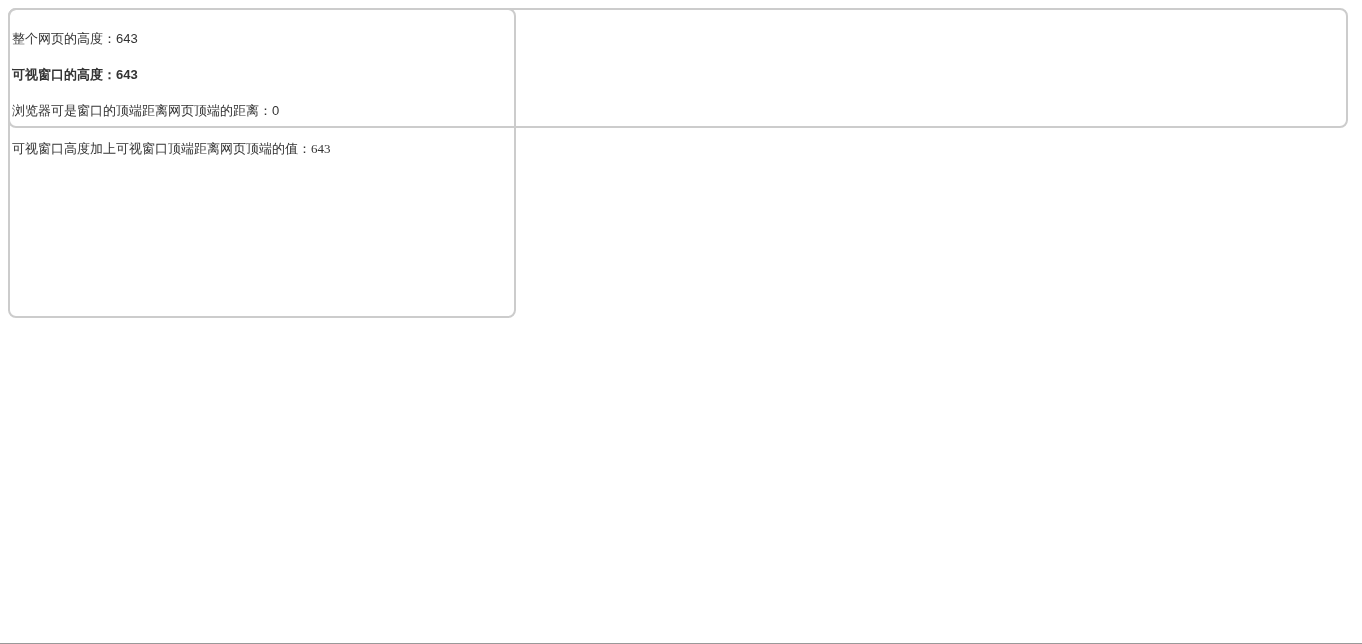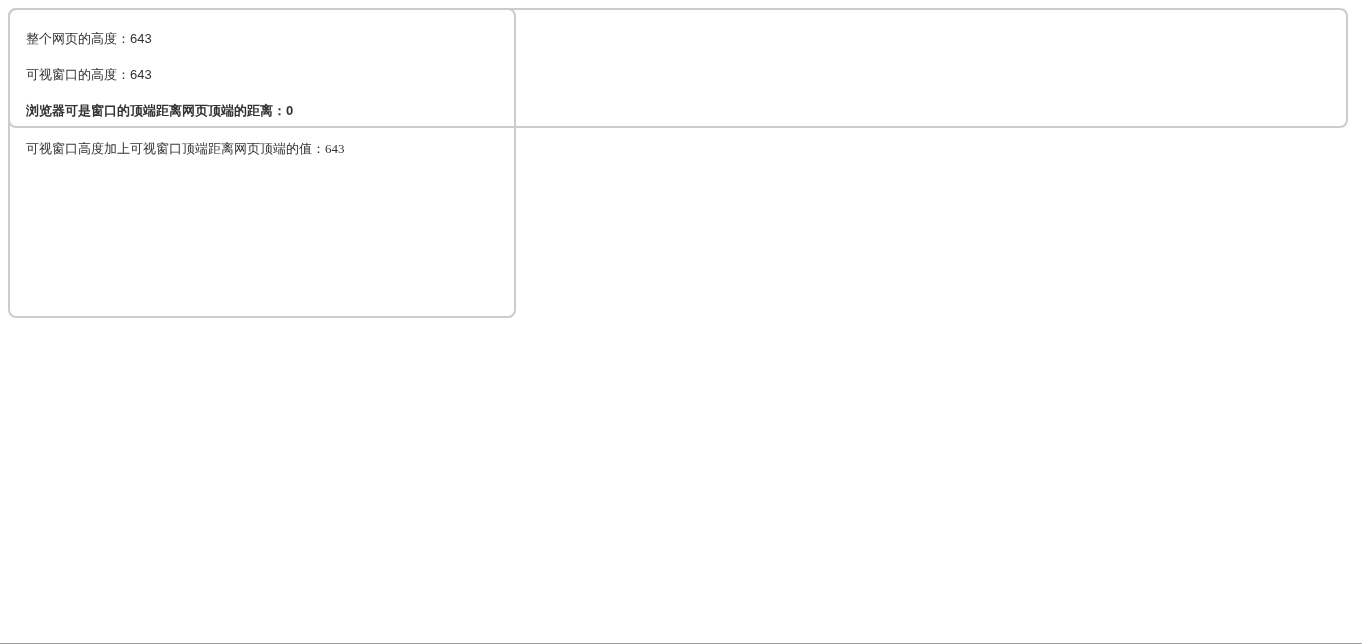--- a/index.html
+++ b/index.html
@@ -27,26 +27,26 @@
       top: 8px;
       left: 8px;
       width: 508px;
       height: 310px;
       border: 2px solid #ccc;
       border-radius: 8px;
       box-sizing: border-box;
     }
     .line {
       position: absolute;
-      left: 26px;
+      left: 12px;
       white-space: nowrap;
     }
     .line1 { top: 30px; }
-    .line2 { top: 66px; }
-    .line3 { top: 102px; font-weight: bold; }
+    .line2 { top: 66px; font-weight: bold; }
+    .line3 { top: 102px; }
     .line4 { top: 140px; font-family: Liberation Serif, serif; }
     .bottom-line {
       position: absolute;
       bottom: 0;
       left: 0;
       width: 1362px;
       border-top: 1px solid #999;
     }
   </style>
 </head>

